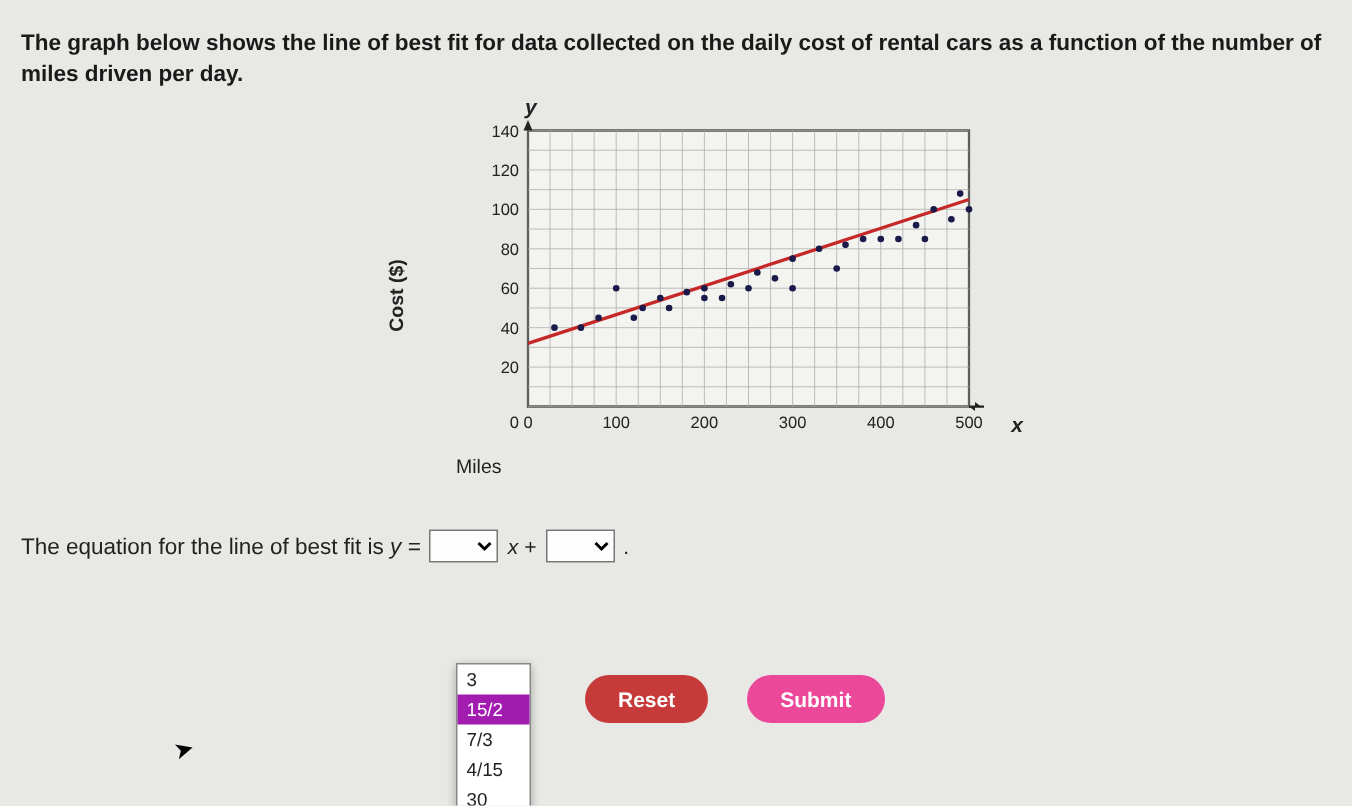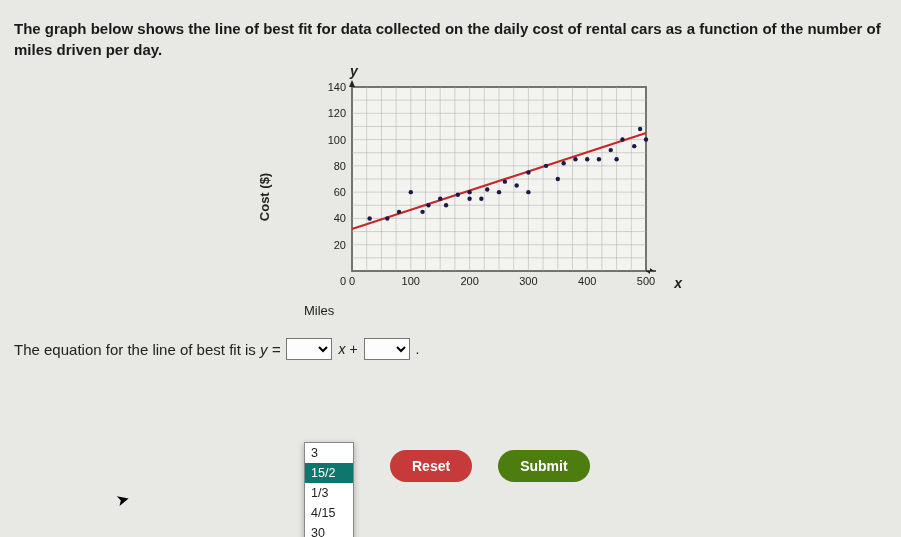--- a/index.html
+++ b/index.html
@@ -51,21 +51,21 @@
       font-size: 14px;
     }
     .xlabel {
       text-align: left;
       font-size: 13px;
       font-weight: normal;
       margin-top: 2px;
     }
     .plot-svg { display: block; }
     .equation-row {
-      margin-top: 21px;
+      margin-top: 36px;
       display: flex;
       align-items: center;
       gap: 6px;
       position: relative;
     }
     .equation-text {
       font-size: 15px;
       font-style: normal;
       color:#222;
     }
@@ -90,21 +90,21 @@
       z-index: 10;
     }
     .dropdown-open .opt {
       font-size: 12.5px;
       padding: 3px 6px;
       border-bottom: 0;
       color:#222;
       cursor: pointer;
     }
     .dropdown-open .opt.highlight {
-      background: #0f766e;
+      background: #a21caf;
       color: #fff;
     }
     .buttons-row {
       position: absolute;
       left: 390px;
       top: 450px;
       display: flex;
       gap: 26px;
       align-items: center;
       justify-content: center;
@@ -112,21 +112,21 @@
     .btn {
       border: none;
       border-radius: 18px;
       padding: 8px 22px;
       font-size: 14px;
       font-weight: bold;
       color: #fff;
       cursor: pointer;
     }
     .btn-reset { background: #c63a3a; }
-    .btn-submit { background: #4d7c0f; }
+    .btn-submit { background: #ec4899; }
     .cursor-arrow {
       position: absolute;
       left: 116px;
       top: 490px;
       font-size: 16px;
       color: #000;
       transform: rotate(-15deg);
     }
     .xplus { font-size:14px; font-style: italic; }
   </style>
@@ -233,21 +233,21 @@
   <span class="equation-text"><span>The equation for the line of best fit is </span><i>y =</i></span>
   <select class="drop-select"></select>
   <span class="xplus">x +</span>
   <select class="drop-select small"></select>
   <span class="dot">.</span>
 </div>
 
 <div class="dropdown-open" id="dd-panel">
     <div class="opt">3</div>
     <div class="opt highlight">15/2</div>
-    <div class="opt">1/3</div>
+    <div class="opt">7/3</div>
     <div class="opt">4/15</div>
     <div class="opt">30</div>
   </div>
 
 <div class="buttons-row">
   <button class="btn btn-reset">Reset</button>
   <button class="btn btn-submit">Submit</button>
 </div>
 
 <div class="cursor-arrow">➤</div>

